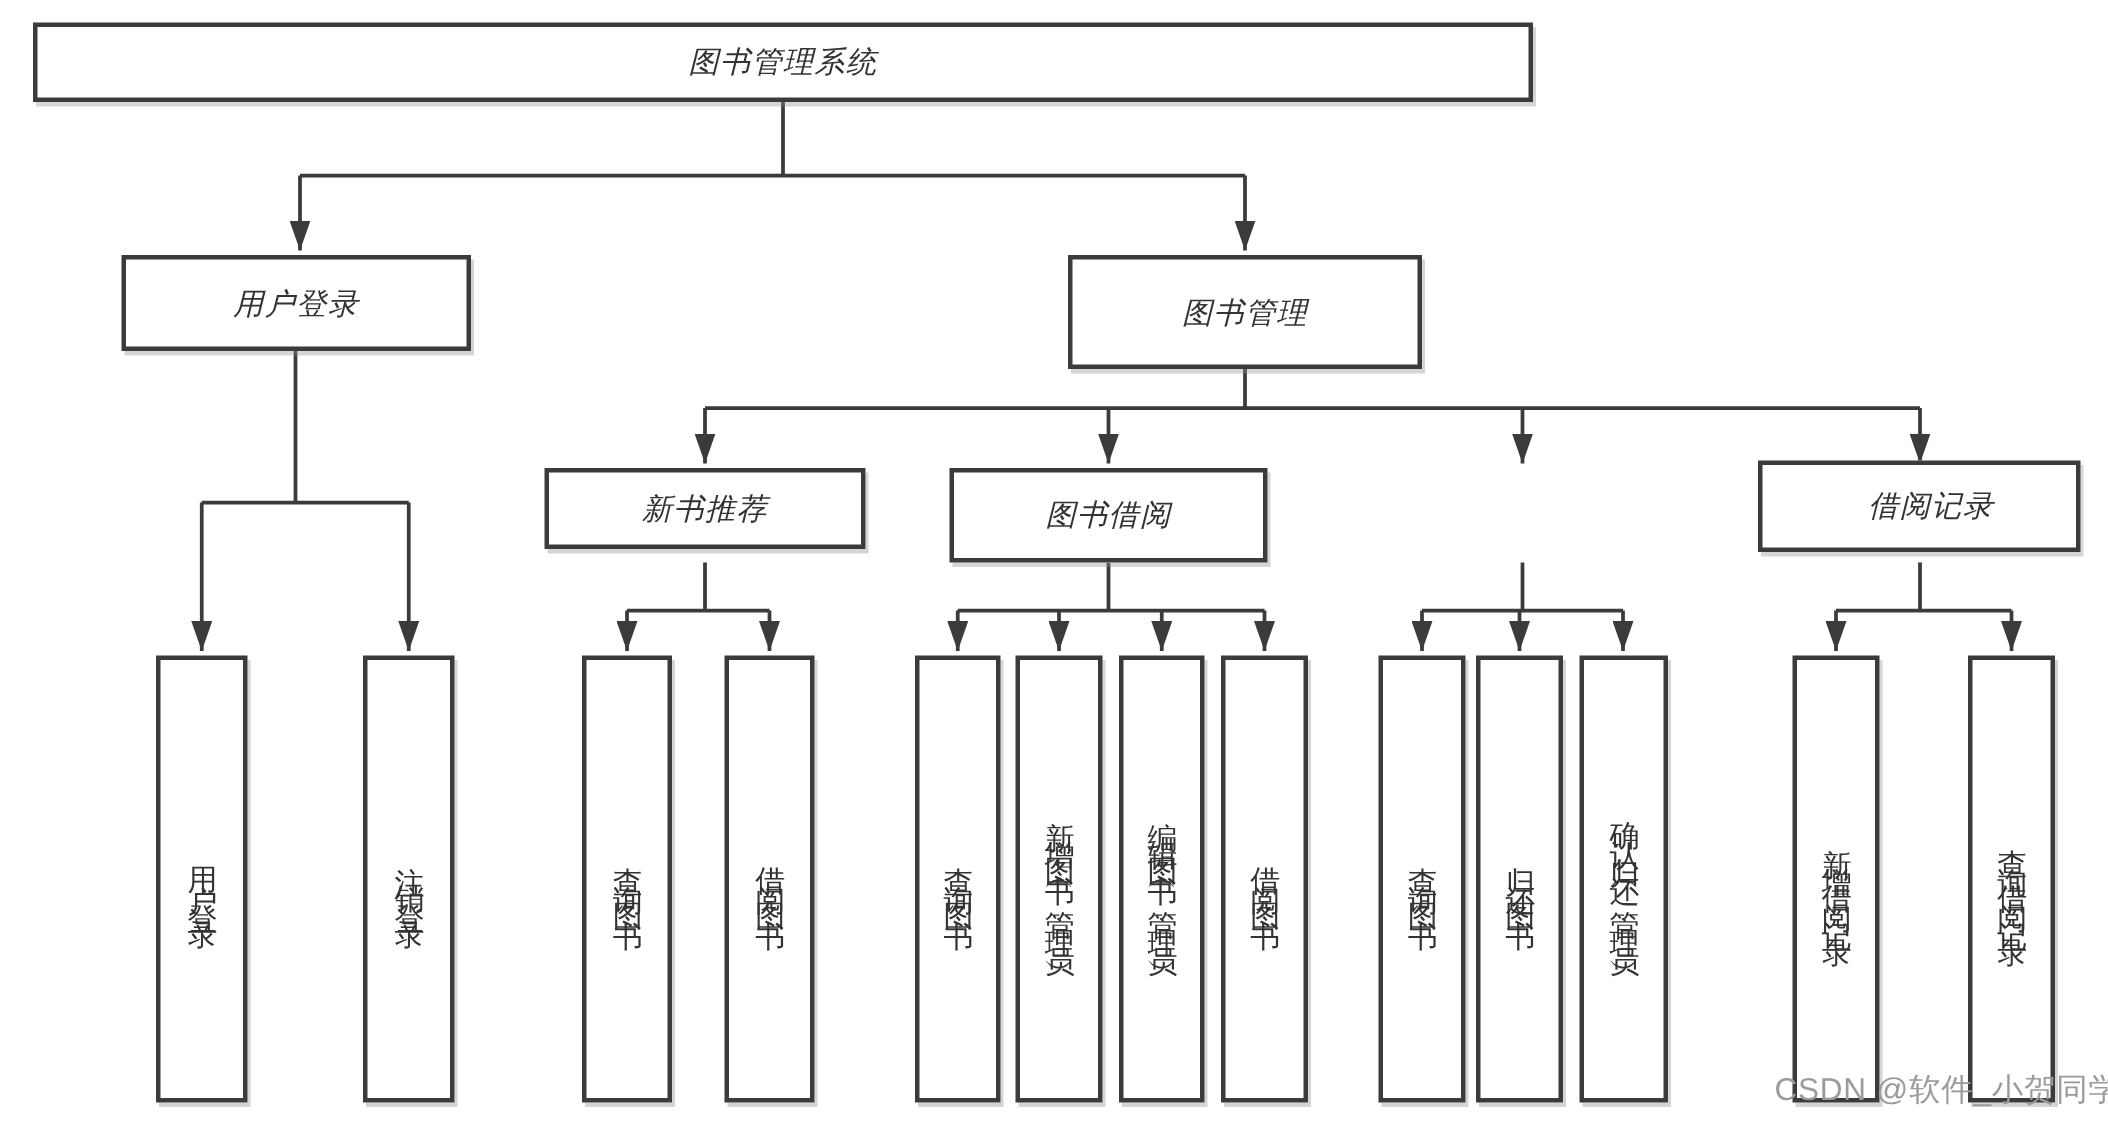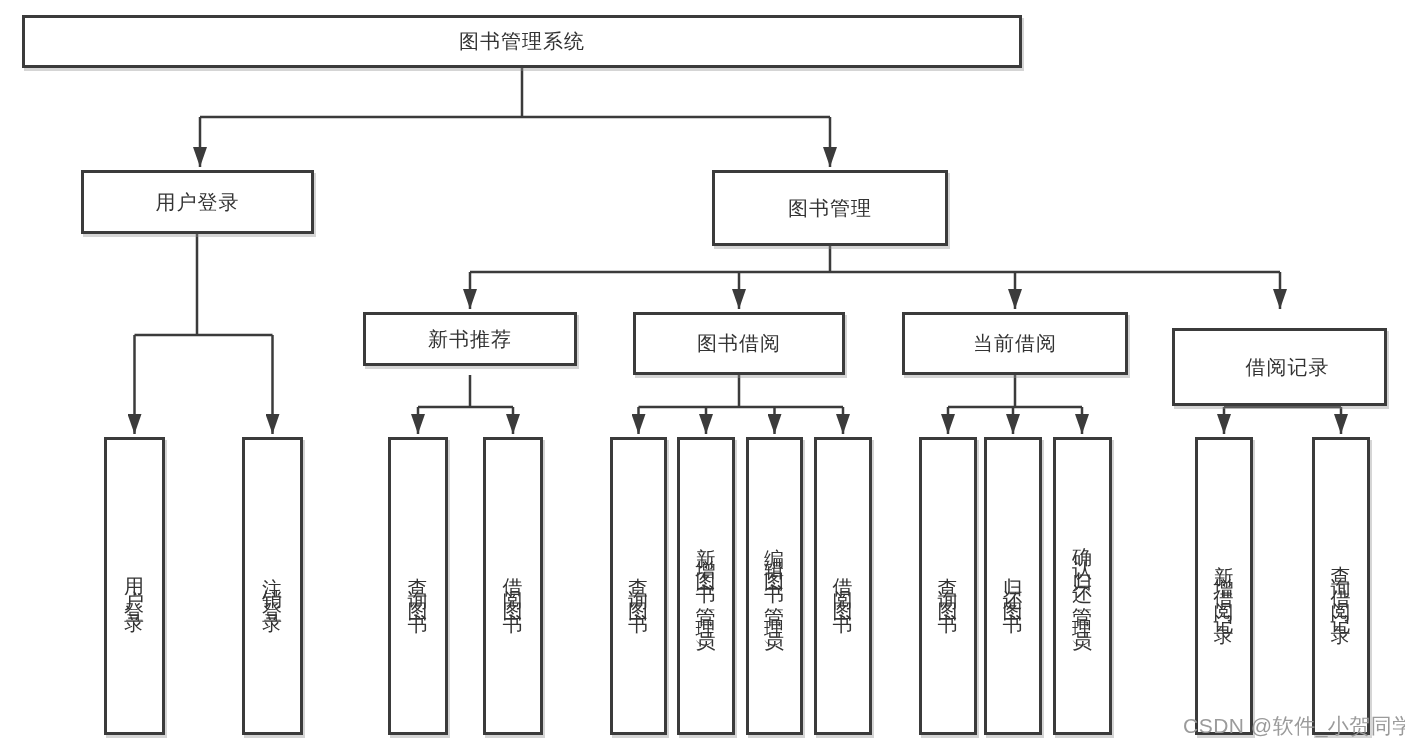--- a/index.html
+++ b/index.html
@@ -23,21 +23,21 @@
     background: #ffffff;
     border: 3px solid #3b3b3b;
     box-sizing: border-box;
     display: flex;
     align-items: center;
     justify-content: center;
     color: #333333;
     font-size: 20px;
     box-shadow: 2px 3px 0 rgba(145,145,145,0.38);
   }
-  .hlabel { white-space: nowrap; letter-spacing: 1px; }
+  .hlabel { white-space: nowrap; letter-spacing: 1px; font-style: italic; }
   .vlabel {
     writing-mode: vertical-rl;
     text-orientation: mixed;
     letter-spacing: 12px;
     line-height: 1;
     white-space: nowrap;
   }
   #watermark {
     position: absolute;
     left: 1183px; top: 712px;
@@ -104,24 +104,21 @@
   <div class="box" style="left:712px; top:170px; width:236px; height:76px;">
     <span class="hlabel">图书管理</span>
   </div>
 
   <div class="box" style="left:363px; top:312px; width:214px; height:54px;">
     <span class="hlabel">新书推荐</span>
   </div>
   <div class="box" style="left:633px; top:312px; width:212px; height:63px;text-align:center;">
     <span class="hlabel">图书借阅</span>
   </div>
-  <div class="box" style="left:902px; top:312px; width:226px; height:63px;">
-    <span class="hlabel">当前借阅</span>
-  </div>
-  <div class="box" style="left:1172px; top:328px; width:215px; height:78px;padding-left:16px;">
+  <div class="box" style="left:1172px; top:307px; width:215px; height:61px;padding-left:16px;">
     <span class="hlabel">借阅记录</span>
   </div>
 
   <div class="box" style="left:104px; top:437px; width:61px; height:298px;">
     <span class="vlabel">用户登录</span>
   </div>
   <div class="box" style="left:242px; top:437px; width:61px; height:298px;">
     <span class="vlabel">注销登录</span>
   </div>
 

